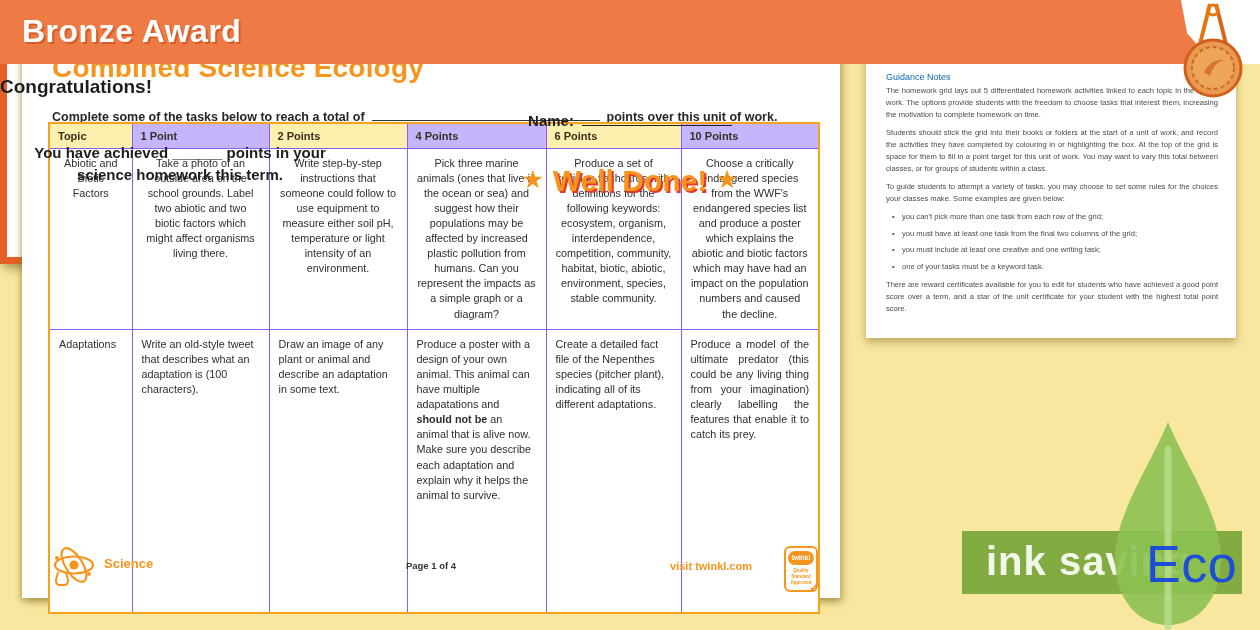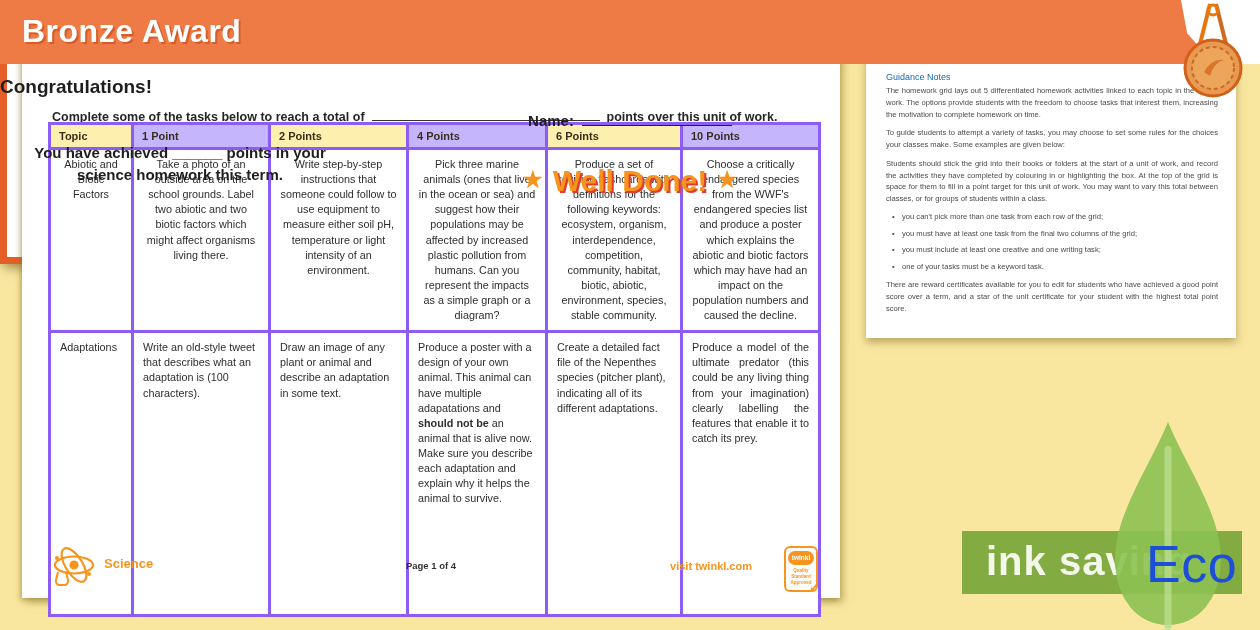--- a/index.html
+++ b/index.html
@@ -10,21 +10,21 @@
   .page { position:absolute; background:#fff; }
 
   
   #worksheet { left:22px; top:22px; width:818px; height:576px;
     box-shadow:-2px 2px 5px rgba(140,115,35,.45), 3px 4px 8px rgba(140,115,35,.5); }
   .ws-title { position:absolute; left:30px; top:30px; font-size:28px; font-weight:bold; color:#F7941D; letter-spacing:.2px; }
   .ws-sub { position:absolute; left:30px; top:88px; font-size:12.5px; font-weight:600; color:#262626; white-space:nowrap; }
   .blank-line { display:inline-block; width:228px; border-bottom:1.6px solid #333; height:11px; margin:0 7px; }
 
   table.grid { position:absolute; left:26px; top:100px; width:770px; border-collapse:collapse; table-layout:fixed; }
-  table.grid, table.grid th, table.grid td { border:3px solid #8b5cf6; }
+  table.grid, table.grid th, table.grid td { border:1px solid #8b5cf6; }
   table.grid { border:2px solid #F5A21C; }
   table.grid th { height:25px; font-size:11px; font-weight:bold; color:#3A2F1E; text-align:left; padding:2px 8px; }
   th.hdr-light { background:#FDEFAD; }
   th.hdr-orange { background:#c4b5fd; }
   table.grid td { vertical-align:top; padding:7px 9px; font-size:10.8px; line-height:1.4; color:#2E2E2E; background:#fff; }
   tr.row-1 td { height:158px;text-align:center; }
   tr.row-2 td { height:284px; }
   td.justify { text-align:justify; }
 
   .ws-footer-item { position:absolute; }
@@ -73,20 +73,21 @@
   #ink-saving-label { position:absolute; left:24px; top:0; line-height:60px; font-size:40px; font-weight:600; color:#F3F8EA; letter-spacing:1px; }
   #eco-leaf { position:absolute; left:1108px; top:418px; width:120px; height:215px; z-index:31; }
   #eco-label { position:absolute; left:1146px; top:534px; font-size:52px; font-weight:normal; color:#1d4ed8; z-index:32; letter-spacing:.5px; }
 </style>
 </head>
 <body>
 
 <div id="canvas">
 
   <div id="worksheet" class="page">
+    <div class="ws-title">Combined Science Ecology</div>
 
     <div class="ws-sub"><span>Complete some of the tasks below to reach a total of</span><span class="blank-line"></span><span>points over this unit of work.</span></div>
 
     <table class="grid">
       <colgroup>
         <col style="width:83px">
           <col style="width:137px">
           <col style="width:138px">
         <col style="width:139px">
           <col style="width:135px">
@@ -138,22 +139,22 @@
       <div class="badge-small-text">Quality Standard Approved</div>
       <div class="badge-check">✓</div>
     </div>
   </div>
 
   <div id="teacher-notes" class="page">
     <div class="tn-title"><span>Ecology Homework </span><span class="bold">Teacher Notes</span></div>
     <div class="tn-guidance">Guidance Notes</div>
     <div class="tn-body">
       <p>The homework grid lays out 5 differentiated homework activities linked to each topic in the unit of work. The options provide students with the freedom to choose tasks that interest them, increasing the motivation to complete homework on time.</p>
+      <p>Students should stick the grid into their books or folders at the start of a unit of work, and record the activities they have completed by colouring in or highlighting the box. At the top of the grid is space for them to fill in a point target for this unit of work. You may want to vary this total between classes, or for groups of students within a class.</p>
       <p>To guide students to attempt a variety of tasks, you may choose to set some rules for the choices your classes make. Some examples are given below:</p>
-      <p>Students should stick the grid into their books or folders at the start of a unit of work, and record the activities they have completed by colouring in or highlighting the box. At the top of the grid is space for them to fill in a point target for this unit of work. You may want to vary this total between classes, or for groups of students within a class.</p>
       <div class="tn-bullets">
         <div class="tn-bullet">
             <span class="dot">•</span>
             <span>you can't pick more than one task from each row of the grid;</span>
           </div>
         <div class="tn-bullet">
             <span class="dot">•</span>
             <span>you must have at least one task from the final two columns of the grid;</span>
           </div>
         <div class="tn-bullet">

